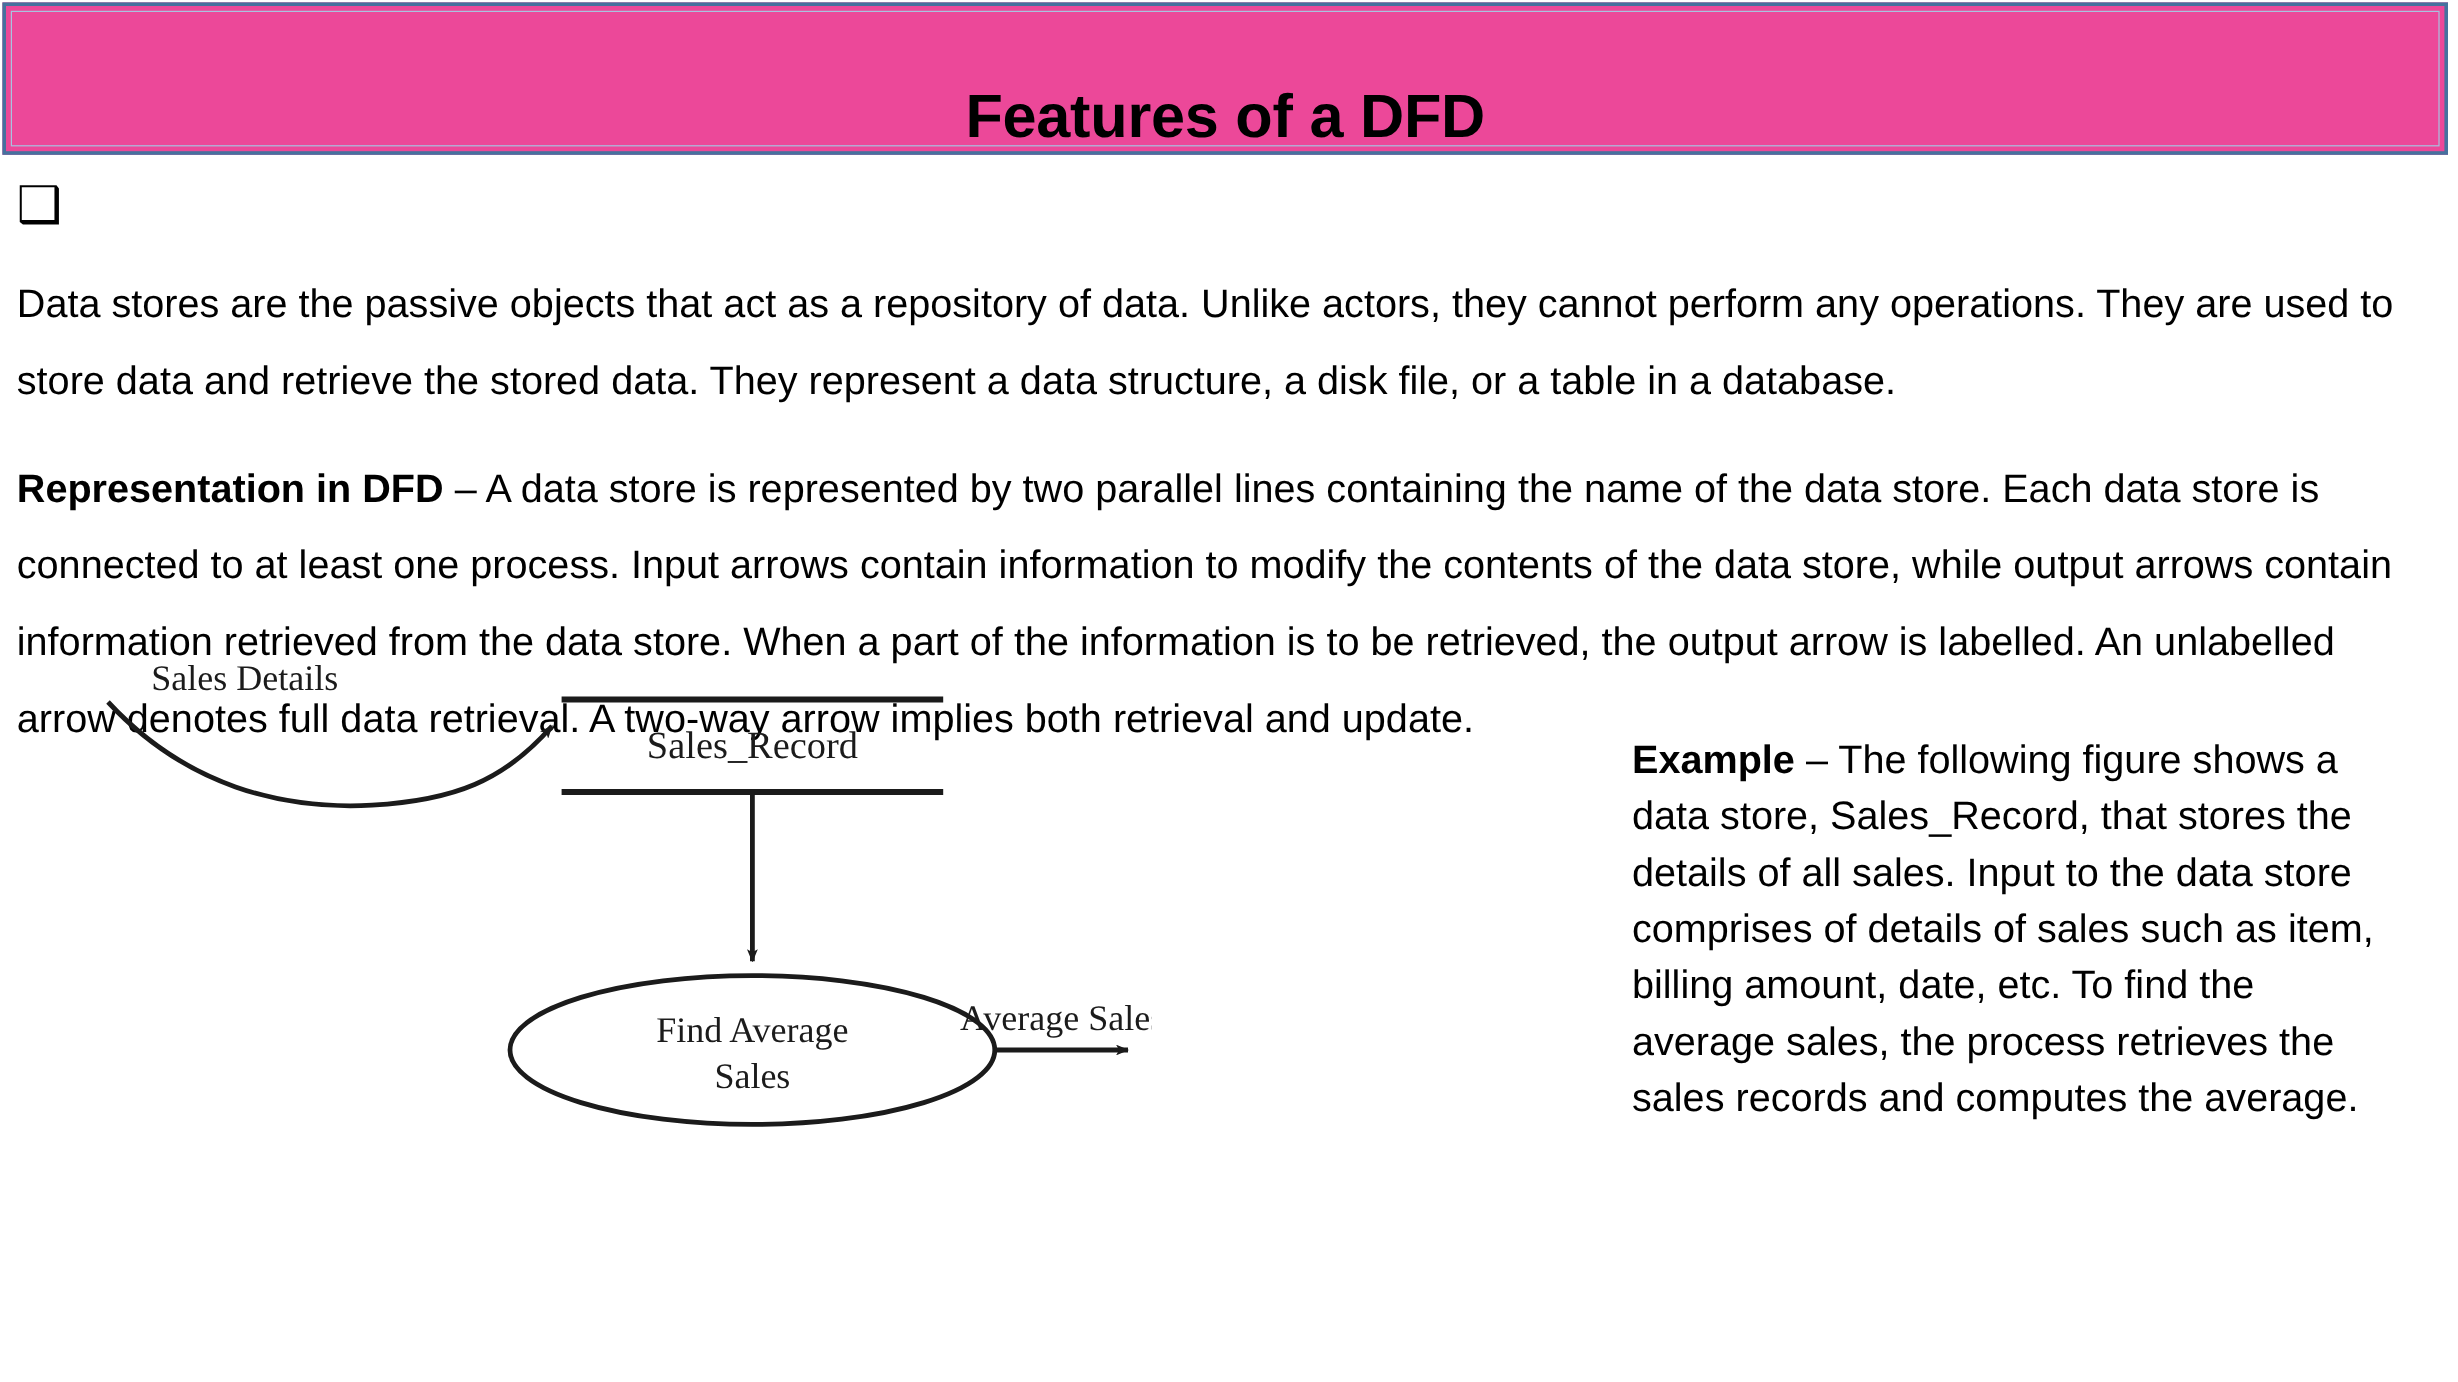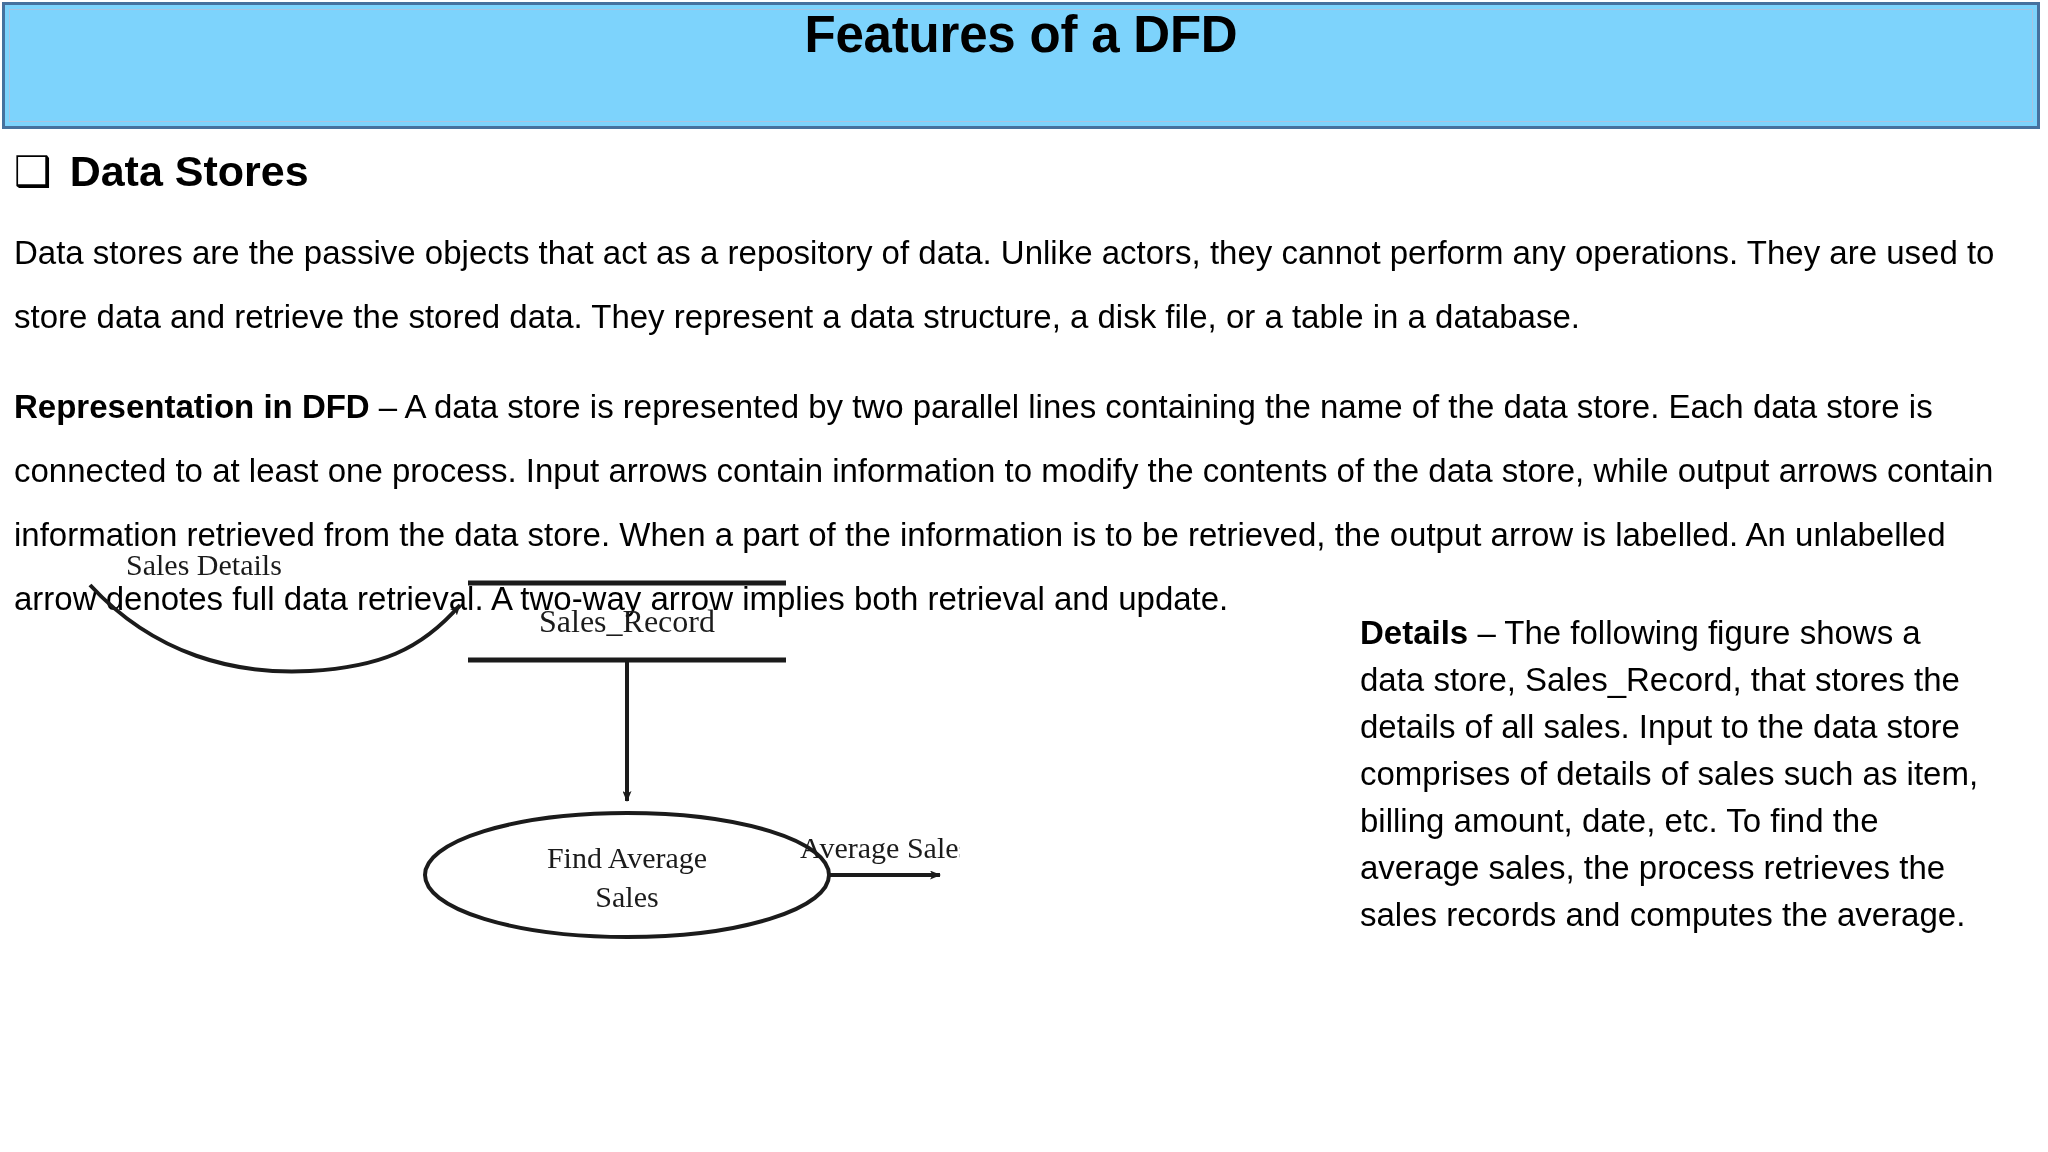--- a/index.html
+++ b/index.html
@@ -16,25 +16,25 @@
     color: #000000;
   }
 
   
   .title-banner {
     position: absolute;
     left: 2px;
     top: 2px;
     width: 2038px;
     height: 127px;
-    background: #7dd3fc;
+    background: #ec4899;
     border: 3px solid #46719e;
     box-sizing: border-box;
     display: flex;
-    align-items: flex-start;
+    align-items: flex-end;
     justify-content: center;
   }
   .title-banner-inner {
     position: absolute;
     left: 4px;
     top: 4px;
     right: 4px;
     bottom: 4px;
     border: 1px solid #a8c2e0;
     box-sizing: border-box;
@@ -132,21 +132,20 @@
 
 <div class="title-banner">
   <div class="title-banner-inner"></div>
   <div class="title-text">Features of a DFD</div>
 </div>
 
 <div class="content">
 
   <div class="section-heading">
     <span class="bullet-square">❑</span>
-    <span class="section-heading-label">Data Stores</span>
   </div>
 
   <div class="para para-intro">Data stores are the passive objects that act as a repository of data. Unlike actors, they cannot perform any operations. They are used to store data and retrieve the stored data. They represent a data structure, a disk file, or a table in a database.</div>
 
   <div class="para para-repr"><b>Representation in DFD</b><span> – </span><span>A data store is represented by two parallel lines containing the name of the data store. Each data store is connected to at least one process. Input arrows contain information to modify the contents of the data store, while output arrows contain information retrieved from the data store. When a part of the information is to be retrieved, the output arrow is labelled. An unlabelled arrow denotes full data retrieval. A two-way arrow implies both retrieval and update.</span></div>
 
   <div class="diagram">
     <svg width="900" height="420" viewBox="0 0 900 420" xmlns="http://www.w3.org/2000/svg">
       <defs>
         <marker id="arrowhead" markerWidth="11" markerHeight="9" refX="10" refY="4.5" orient="auto" markerUnits="userSpaceOnUse">
@@ -175,15 +174,15 @@
       <text class="diag-label" x="567" y="325" text-anchor="middle">Find Average</text>
       <text class="diag-label" x="567" y="364" text-anchor="middle">Sales</text>
 
       <g>
         <line x1="769" y1="332" x2="880" y2="332" stroke="#1b1b1b" stroke-width="4" marker-end="url(#arrowhead)"></line>
       </g>
       <text class="diag-label" x="740" y="315">Average Sales</text>
     </svg>
   </div>
 
-  <div class="example-block"><b>Details</b><span> – </span><span>The following figure shows a data store, Sales_Record, that stores the details of all sales. Input to the data store comprises of details of sales such as item, billing amount, date, etc. To find the average sales, the process retrieves the sales records and computes the average.</span></div>
+  <div class="example-block"><b>Example</b><span> – </span><span>The following figure shows a data store, Sales_Record, that stores the details of all sales. Input to the data store comprises of details of sales such as item, billing amount, date, etc. To find the average sales, the process retrieves the sales records and computes the average.</span></div>
 
 </div>
 
 </body></html>

